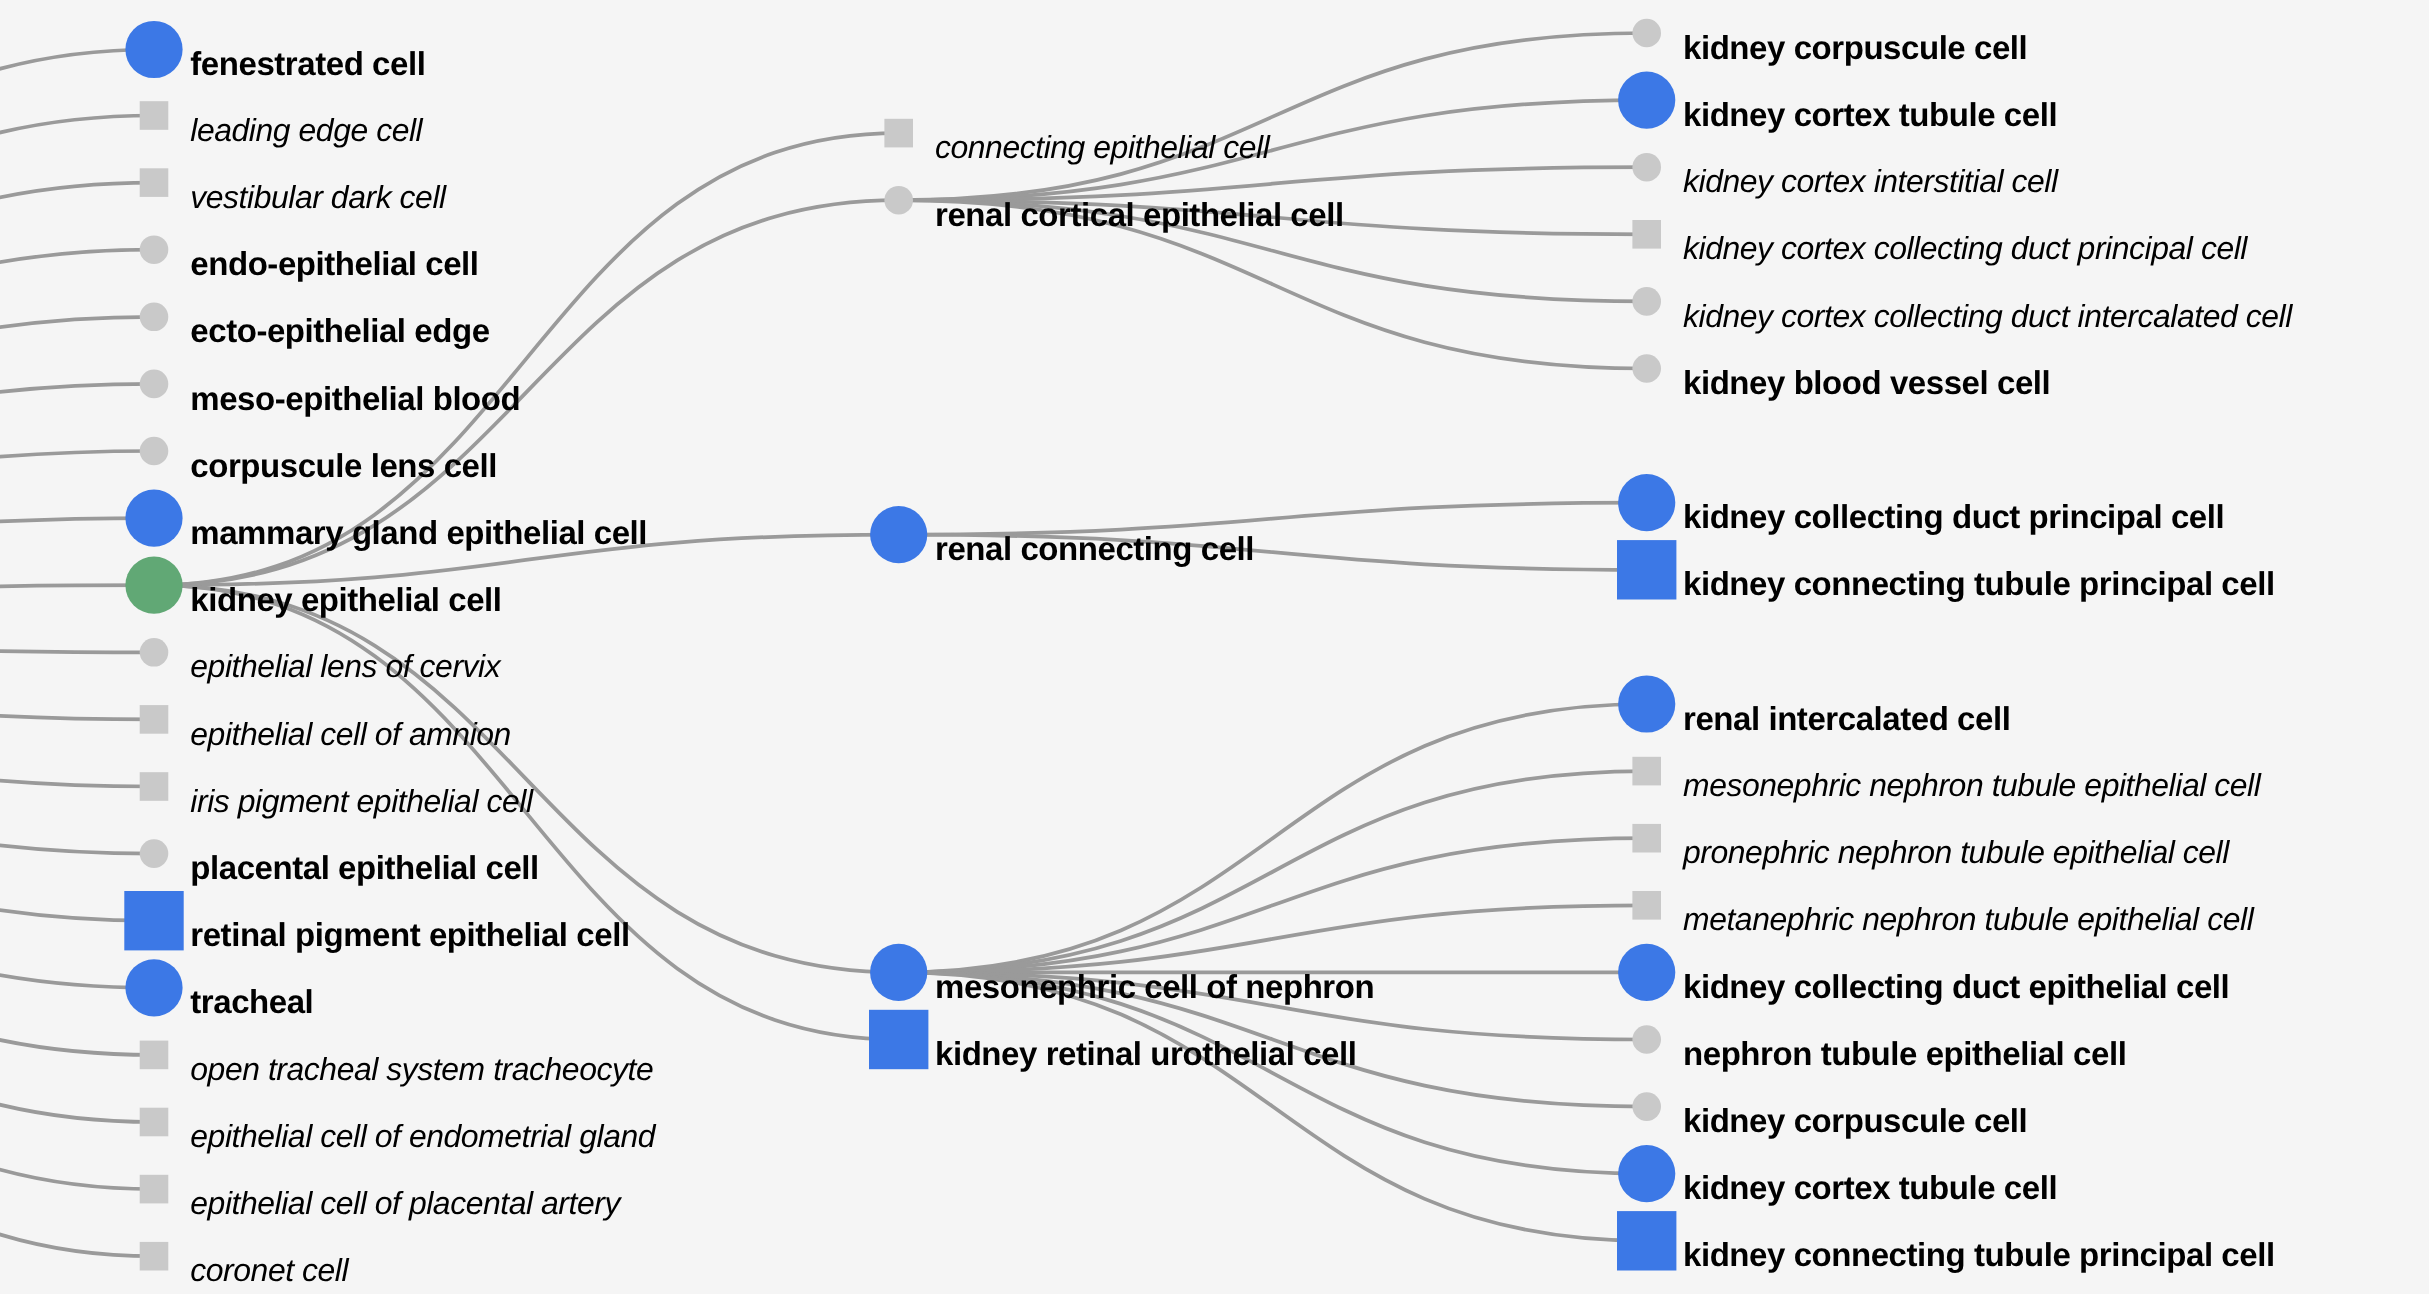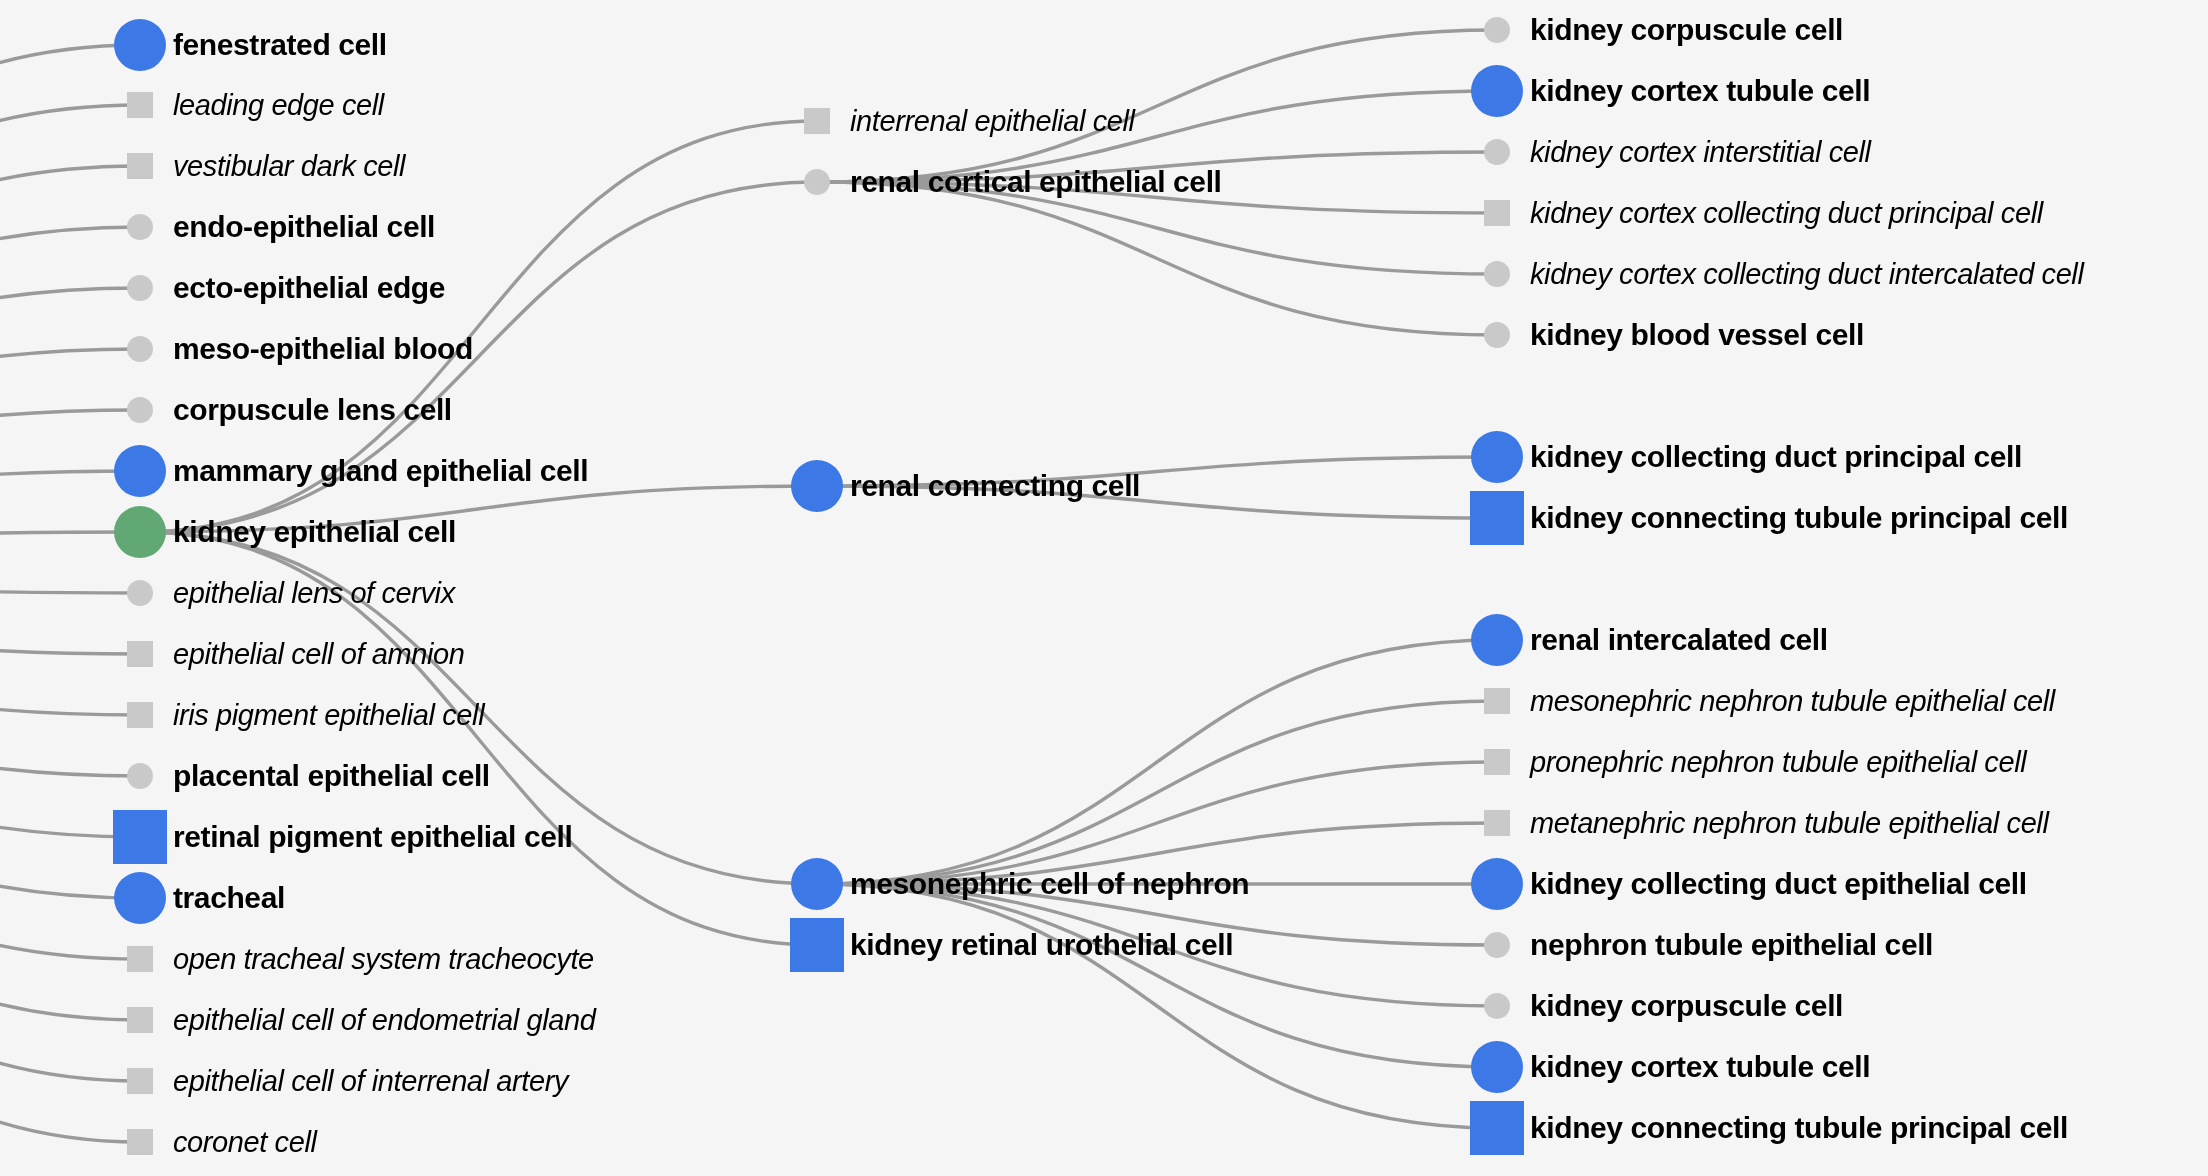--- a/index.html
+++ b/index.html
@@ -13,21 +13,21 @@
   .node{position:absolute;width:0;height:0}
   .mk{position:absolute;left:0;top:0;transform:translate(-50%,-50%);display:block}
   .lgc{width:52px;height:52px;border-radius:50%}
   .lgs{width:54px;height:54px}
   .smc{width:26px;height:26px;border-radius:50%}
   .sms{width:26px;height:26px}
   .blue{background:#3c78e6}
   .green{background:#61a875}
   .gray{background:#c9c9c9}
   .lbl{
-    position:absolute;left:33px;top:1px;transform:translateY(-52%);
+    position:absolute;left:33px;top:15px;transform:translateY(-52%);
     white-space:nowrap;color:#000;letter-spacing:-0.4px;
   }
   .b{font-weight:bold;font-size:30px}
   .i{font-style:italic;font-size:29px;font-weight:400}
 </style>
 </head>
 <body>
 
 <div style="position:absolute;inset:0">
 
@@ -145,30 +145,30 @@
   <div class="node" style="left:140px;top:959px">
       <span class="mk sms gray"></span>
       <span class="lbl i">open tracheal system tracheocyte</span>
     </div>
   <div class="node" style="left:140px;top:1020px">
       <span class="mk sms gray"></span>
       <span class="lbl i">epithelial cell of endometrial gland</span>
     </div>
   <div class="node" style="left:140px;top:1081px">
       <span class="mk sms gray"></span>
-      <span class="lbl i">epithelial cell of interrenal artery</span>
+      <span class="lbl i">epithelial cell of placental artery</span>
     </div>
   <div class="node" style="left:140px;top:1142px">
       <span class="mk sms gray"></span>
       <span class="lbl i">coronet cell</span>
     </div>
 
   <div class="node" style="left:817px;top:121px">
       <span class="mk sms gray"></span>
-      <span class="lbl i">interrenal epithelial cell</span>
+      <span class="lbl i">connecting epithelial cell</span>
     </div>
   <div class="node" style="left:817px;top:182px">
       <span class="mk smc gray"></span>
       <span class="lbl b">renal cortical epithelial cell</span>
     </div>
   <div class="node" style="left:817px;top:486px">
       <span class="mk lgc blue"></span>
       <span class="lbl b">renal connecting cell</span>
     </div>
   <div class="node" style="left:817px;top:884px">

